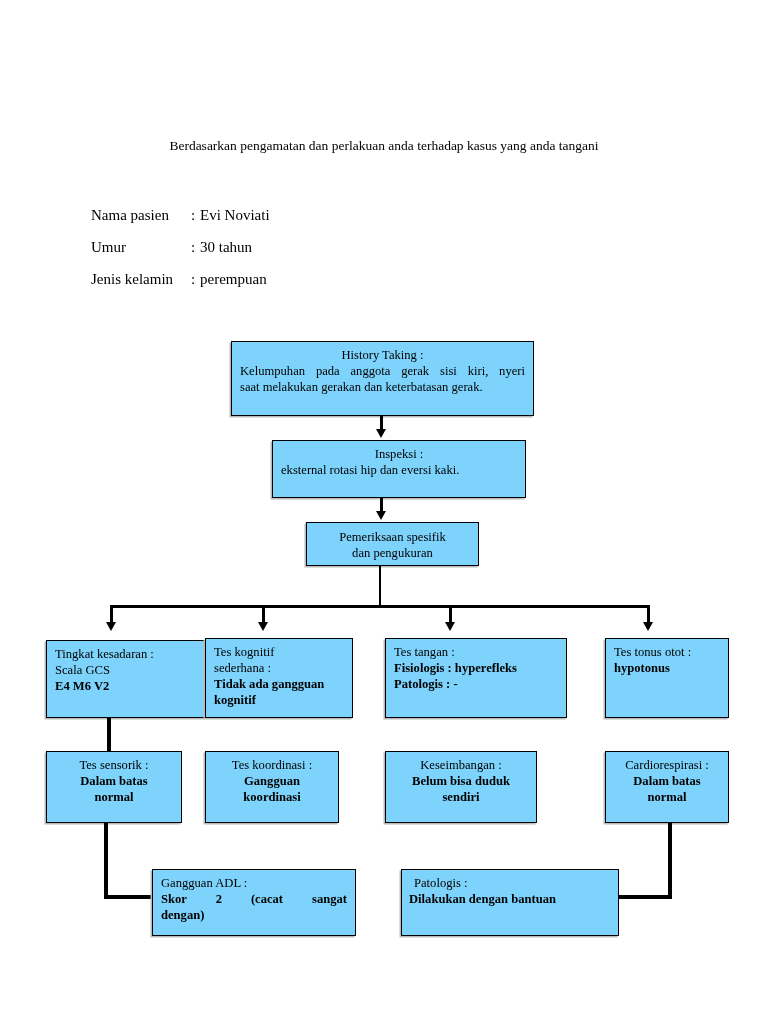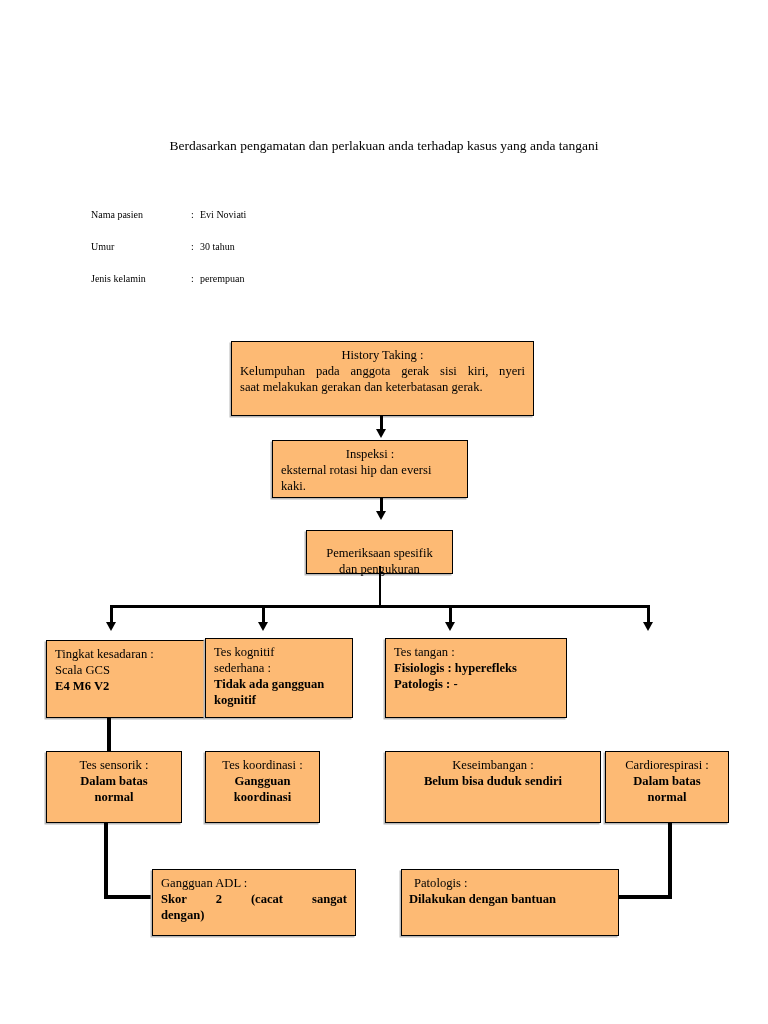--- a/index.html
+++ b/index.html
@@ -40,21 +40,21 @@
     text-align: center;
     font-size: 13.5px;
     line-height: 20px;
   }
 
   
   .patient-block {
     position: absolute;
     left: 91px;
     top: 199px;
-    font-size: 10px;
+    font-size: 15px;
     line-height: 32px;
   }
   .patient-row {
     display: flex;
     white-space: pre;
   }
   .patient-label {
     display: inline-block;
     width: 100px;
   }
@@ -64,21 +64,21 @@
   }
   .patient-value {
     display: inline-block;
   }
 
   
   .node {
     position: absolute;
     box-sizing: border-box;
     border: 1px solid #000000;
-    background: #fdba74;
+    background: #7dd3fc;
     box-shadow: -1.5px 1.5px 0 0 #b9b9b9;
     font-size: 12.6px;
     line-height: 16px;
     padding: 5px 8px 4px 8px;
   }
   .node .line { display: block; }
   .node .b { font-weight: bold; }
   .node.center { text-align: center; }
   .node.justify { text-align: justify; }
   .node.justify .just { text-align: justify; text-align-last: justify; }
@@ -129,29 +129,29 @@
 
   <div class="node justify" style="left:231px; top:341px; width:303px; height:75px;">
     <span class="line" style="text-align:center; display:block;">History Taking :</span>
     <span class="line just">Kelumpuhan pada anggota gerak sisi kiri, nyeri</span>
     <span class="line lastline">saat melakukan gerakan dan keterbatasan gerak.</span>
   </div>
 
   <div class="vline" style="left:380px; top:416px; width:3px; height:16px;"></div>
   <div class="arrow-down" style="left:376px; top:429px;"></div>
 
-  <div class="node" style="left:272px; top:440px; width:196px; height:58px;">
+  <div class="node" style="left:272px; top:440px; width:254px; height:58px;">
     <span class="line" style="text-align:center; display:block;">Inspeksi :</span>
     <span class="line">eksternal rotasi hip dan eversi kaki.</span>
   </div>
 
   <div class="vline" style="left:380px; top:498px; width:3px; height:15px;"></div>
   <div class="arrow-down" style="left:376px; top:511px;"></div>
 
-  <div class="node center" style="left:306px; top:522px; width:147px; height:44px; padding-top:14px;margin-top:8px;">
+  <div class="node center" style="left:306px; top:522px; width:173px; height:44px; padding-top:6px;">
     <span class="line">Pemeriksaan spesifik</span>
     <span class="line">dan pengukuran</span>
   </div>
 
   <div class="vline" style="left:379px; top:566px; width:1.5px; height:41px;"></div>
 
   <div class="hline" style="left:110px; top:605px; width:540px; height:3px;"></div>
 
   <div class="vline" style="left:110px; top:605px; width:3px; height:19px;"></div>
   <div class="arrow-down" style="left:106px; top:622px;"></div>
@@ -177,36 +177,40 @@
     <span class="line b">Tidak ada gangguan</span>
     <span class="line b">kognitif</span>
   </div>
 
   <div class="node" style="left:385px; top:638px; width:182px; height:80px;">
     <span class="line">Tes tangan :</span>
     <span class="line b">Fisiologis : hyperefleks</span>
     <span class="line b">Patologis : -</span>
   </div>
 
+  <div class="node" style="left:605px; top:638px; width:124px; height:80px;">
+    <span class="line">Tes tonus otot :</span>
+    <span class="line b">hypotonus</span>
+  </div>
 
   <div class="vline" style="left:107px; top:718px; width:4px; height:33px;"></div>
 
   <div class="node center" style="left:46px; top:751px; width:136px; height:72px;">
     <span class="line">Tes sensorik :</span>
     <span class="line b">Dalam batas</span>
     <span class="line b">normal</span>
   </div>
 
-  <div class="node center" style="left:205px; top:751px; width:115px; height:72px;">
+  <div class="node center" style="left:205px; top:751px; width:134px; height:72px;">
     <span class="line">Tes koordinasi :</span>
     <span class="line b">Gangguan</span>
     <span class="line b">koordinasi</span>
   </div>
 
-  <div class="node center" style="left:385px; top:751px; width:216px; height:72px;">
+  <div class="node center" style="left:385px; top:751px; width:152px; height:72px;">
     <span class="line">Keseimbangan :</span>
     <span class="line b">Belum bisa duduk sendiri</span>
   </div>
 
   <div class="node center" style="left:605px; top:751px; width:124px; height:72px;">
     <span class="line">Cardiorespirasi :</span>
     <span class="line b">Dalam batas</span>
     <span class="line b">normal</span>
   </div>
 

